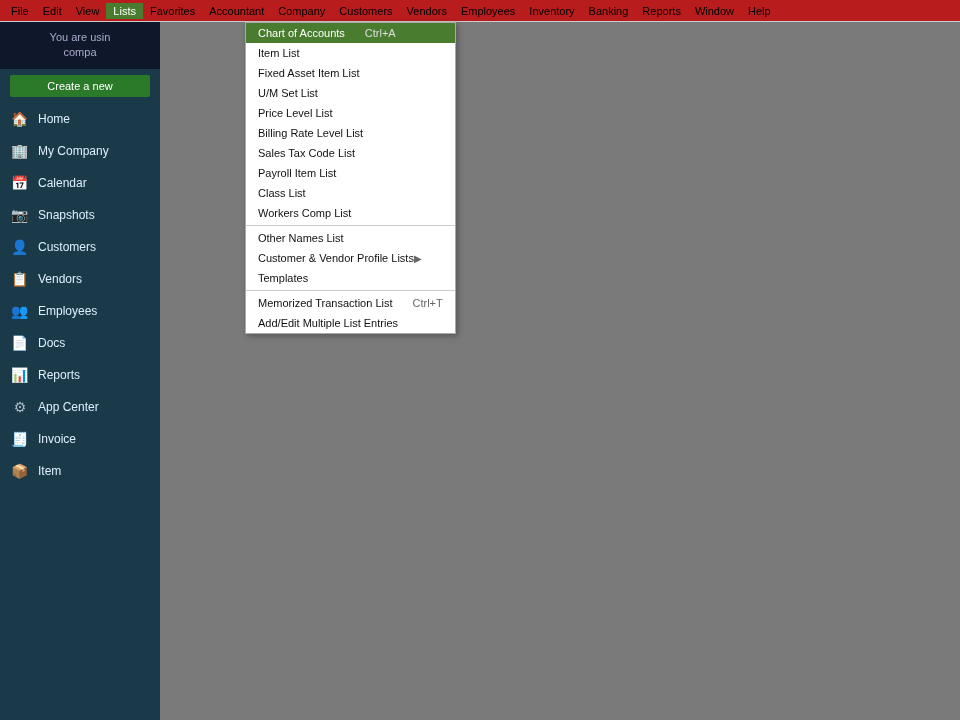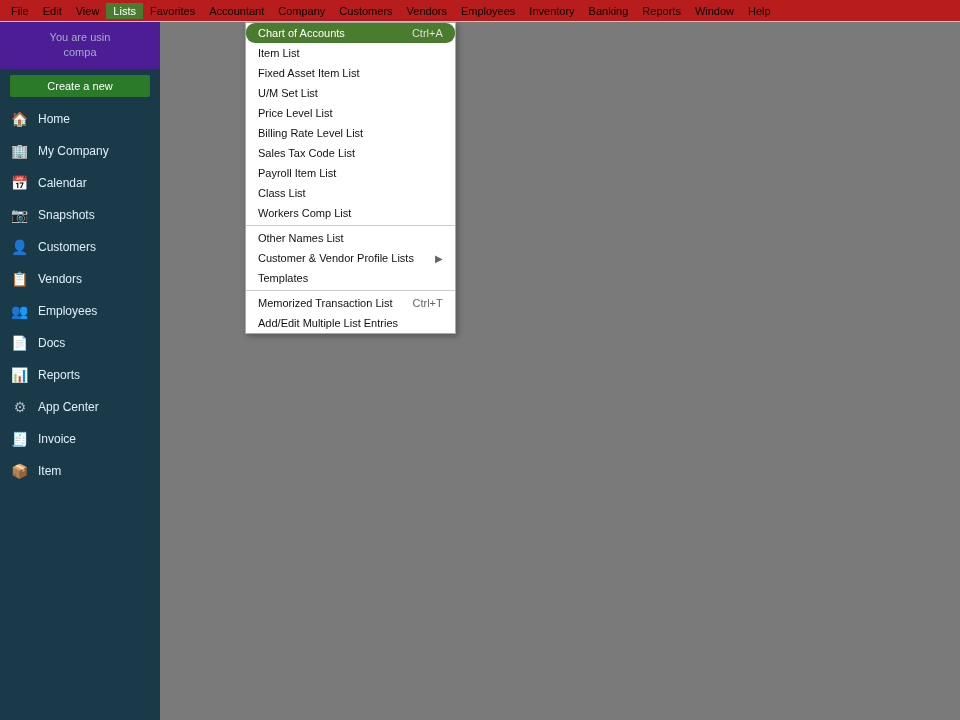--- a/index.html
+++ b/index.html
@@ -58,21 +58,21 @@
     }
     .search-bar input {
       width: 100%;
       padding: 3px 6px;
       font-size: 11px;
       border: 1px solid #ccc;
       border-radius: 3px;
       background: #fff;
     }
     .company-area {
-      background: #4c1d95;
+      background: #0f172a;
       padding: 8px 10px;
       color: #aac;
       font-size: 11px;
       text-align: center;
       line-height: 1.4;
     }
     .create-new-btn {
       margin: 6px 10px;
       background: #2a7a2a;
       color: white;
@@ -126,22 +126,20 @@
       box-shadow: 2px 2px 6px rgba(0,0,0,0.3);
       z-index: 200;
     }
     .dropdown-item {
       padding: 4px 12px;
       cursor: pointer;
       color: #111;
       font-size: 11px;
       display: flex;
       align-items: center;
-      justify-content: space-between;
-      border-radius: 9px;
     }
     .dropdown-item.highlighted {
       background: #4a7c2f;
       color: white;
     }
     .dropdown-separator {
       height: 1px;
       background: #ccc;
       margin: 2px 0;
     }

